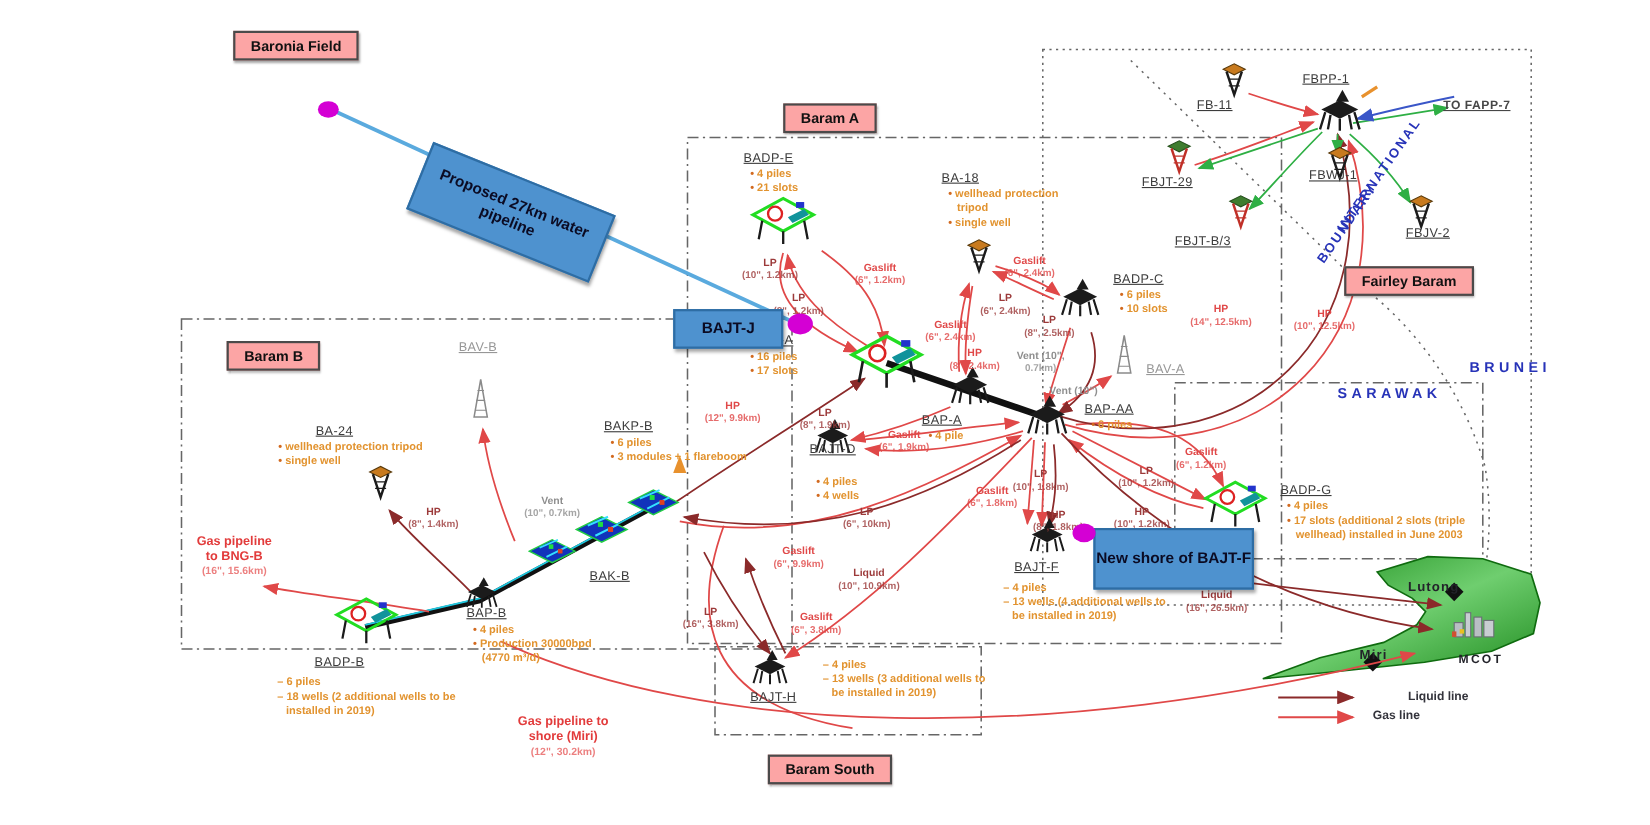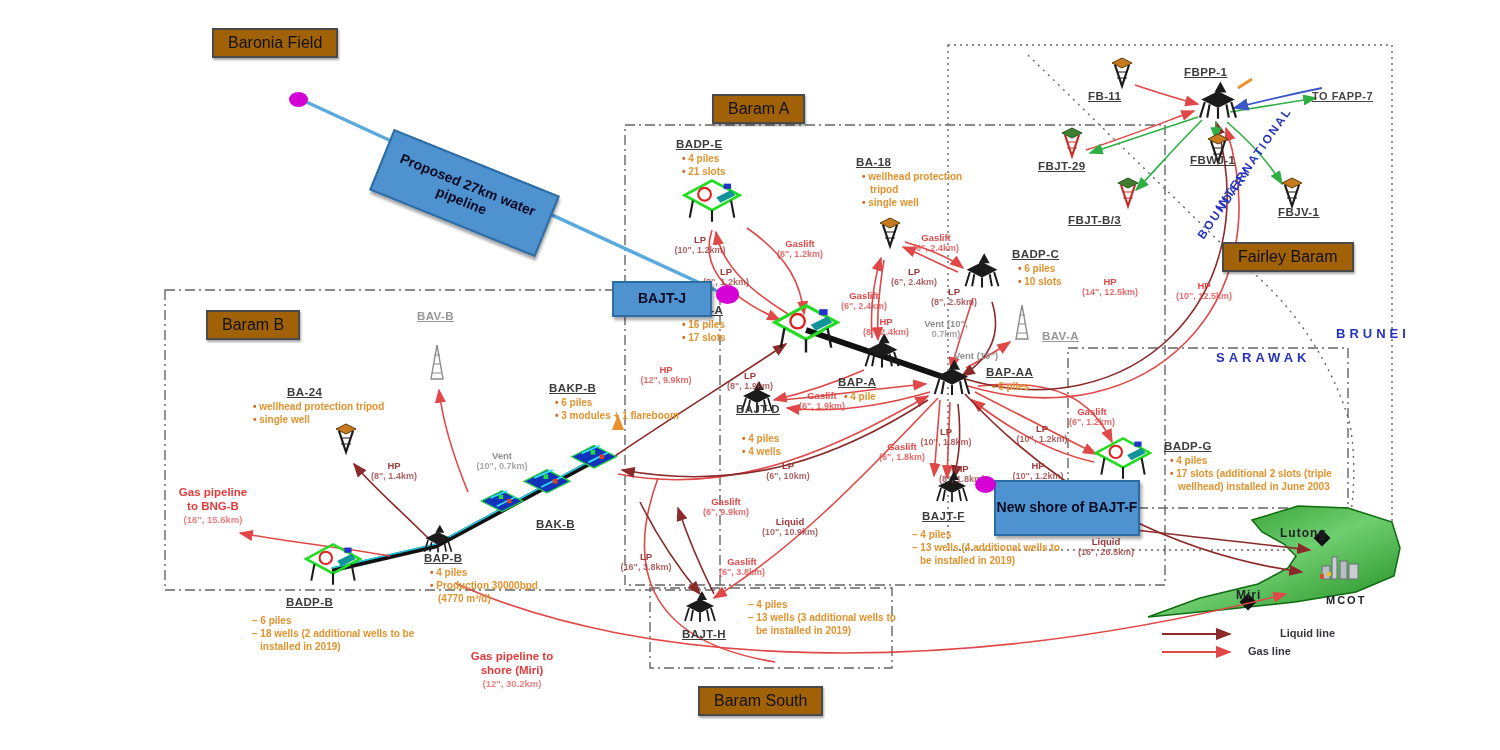--- a/index.html
+++ b/index.html
@@ -1,28 +1,28 @@
 <!DOCTYPE html>
 <html><head>
 <meta charset="utf-8">
 <style>
   html,body{margin:0;padding:0}
   body{width:1500px;height:750px;position:relative;background:#ffffff;
        font-family:"Liberation Sans",sans-serif;overflow:hidden}
   #stage{position:absolute;left:0;top:0;width:1500px;height:750px}
   svg#wires{position:absolute;left:0;top:0;z-index:1}
-  .ylabel{position:absolute;z-index:6;background:#a16207;border:2px solid #4a4a4a;
-          color:#111;font-weight:normal;font-size:16px;padding:4px 14px;
+  .ylabel{position:absolute;z-index:6;background:#fca5a5;border:2px solid #4a4a4a;
+          color:#111;font-weight:bold;font-size:13px;padding:4px 14px;
           box-shadow:1px 2px 2px rgba(0,0,0,.35);white-space:nowrap}
   .bluebox{position:absolute;z-index:6;background:#4e92cf;border:2px solid #2e6da4;
           color:#0b0b23;font-weight:bold;font-size:14px;text-align:center;
           display:flex;align-items:center;justify-content:center;line-height:1.25;
           box-shadow:2px 3px 3px rgba(0,0,0,.35)}
   .dot{position:absolute;z-index:7;background:#d400d4;border-radius:50%}
-  .ptitle{position:absolute;z-index:5;font-weight:bold;font-size:11.5px;color:#3c3c3c;
+  .ptitle{position:absolute;z-index:5;font-weight:normal;font-size:11.5px;color:#3c3c3c;
           text-decoration:underline;letter-spacing:.4px;white-space:nowrap}
   .ptitle.graytxt{color:#979797}
   .notes{position:absolute;z-index:5;font-size:10px;font-weight:bold;color:#e2932f;line-height:1.3}
   .notes>div{padding-left:8px;text-indent:-8px}
   .notes>div::before{content:"• ";color:#d2691e}
   .notes.dash>div::before{content:"– ";color:#e2932f}
   .notes.graytxt{color:#9a9a9a}
   .notes.graytxt>div::before{color:#9a9a9a}
   .pipe{position:absolute;z-index:4;text-align:center;font-size:9.5px;font-weight:bold;
         line-height:1.2;transform:translateX(-50%);white-space:nowrap}
@@ -305,21 +305,21 @@
 <div class="ptitle" style="left:1164px;top:440px">BADP-G</div>
 <div class="notes" style="left:1170px;top:454px;width:178px">
   <div>4 piles</div>
       <div>17 slots (additional 2 slots (triple wellhead) installed in June 2003</div>
 </div>
 <div class="ptitle" style="left:1184px;top:66px">FBPP-1</div>
 <div class="ptitle" style="left:1088px;top:90px">FB-11</div>
 <div class="ptitle" style="left:1038px;top:160px">FBJT-29</div>
 <div class="ptitle" style="left:1068px;top:214px">FBJT-B/3</div>
 <div class="ptitle" style="left:1190px;top:154px">FBWJ-1</div>
-<div class="ptitle" style="left:1278px;top:206px">FBJV-1</div>
+<div class="ptitle" style="left:1278px;top:206px">FBJV-2</div>
 <div class="fapp" style="left:1312px;top:90px">TO FAPP-7</div>
 
 <div class="pipe dark" style="left:700px;top:234px">
       <span class="nm">LP</span>
       <span class="sp">(10", 1.2km)</span>
     </div>
 <div class="pipe red" style="left:800px;top:238px">
       <span class="nm">Gaslift</span>
       <span class="sp">(6", 1.2km)</span>
     </div>

